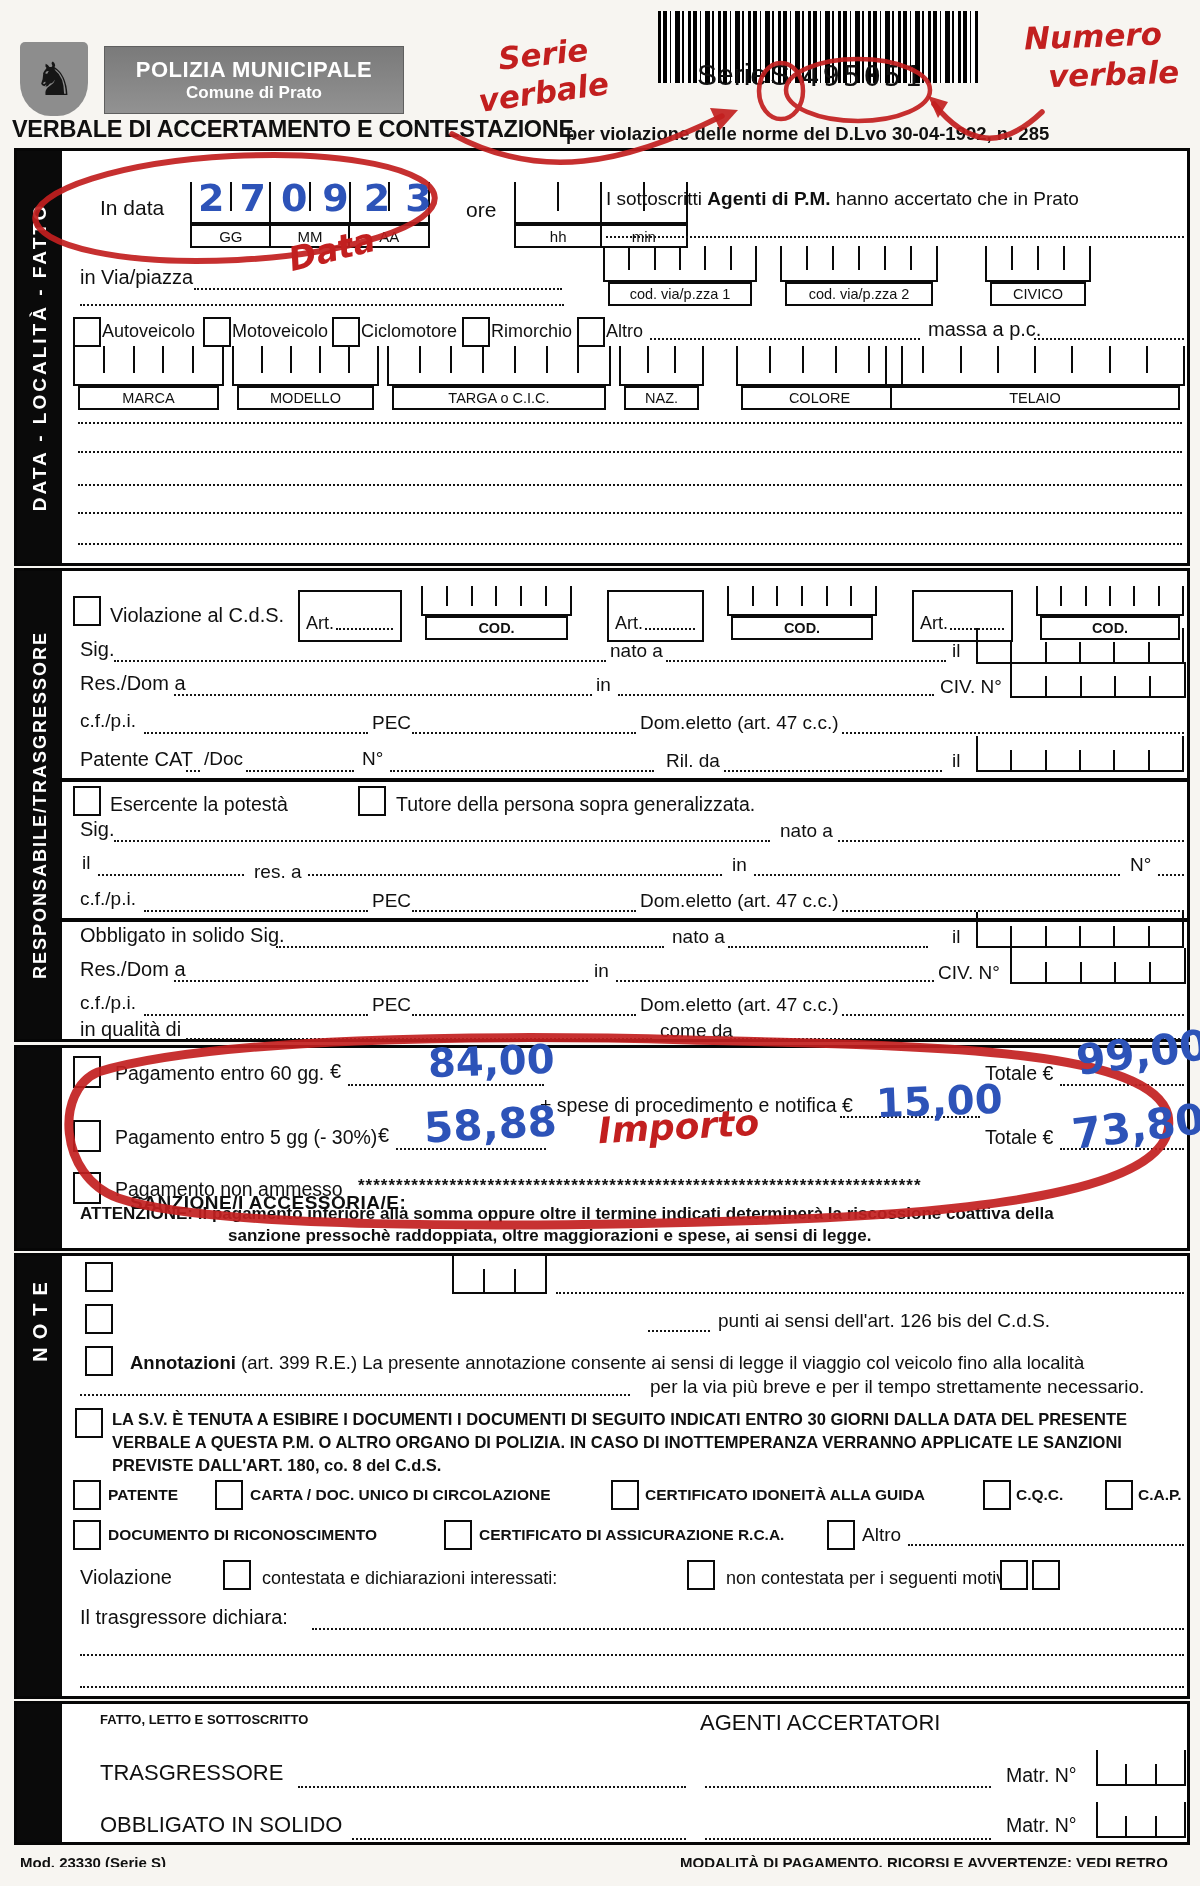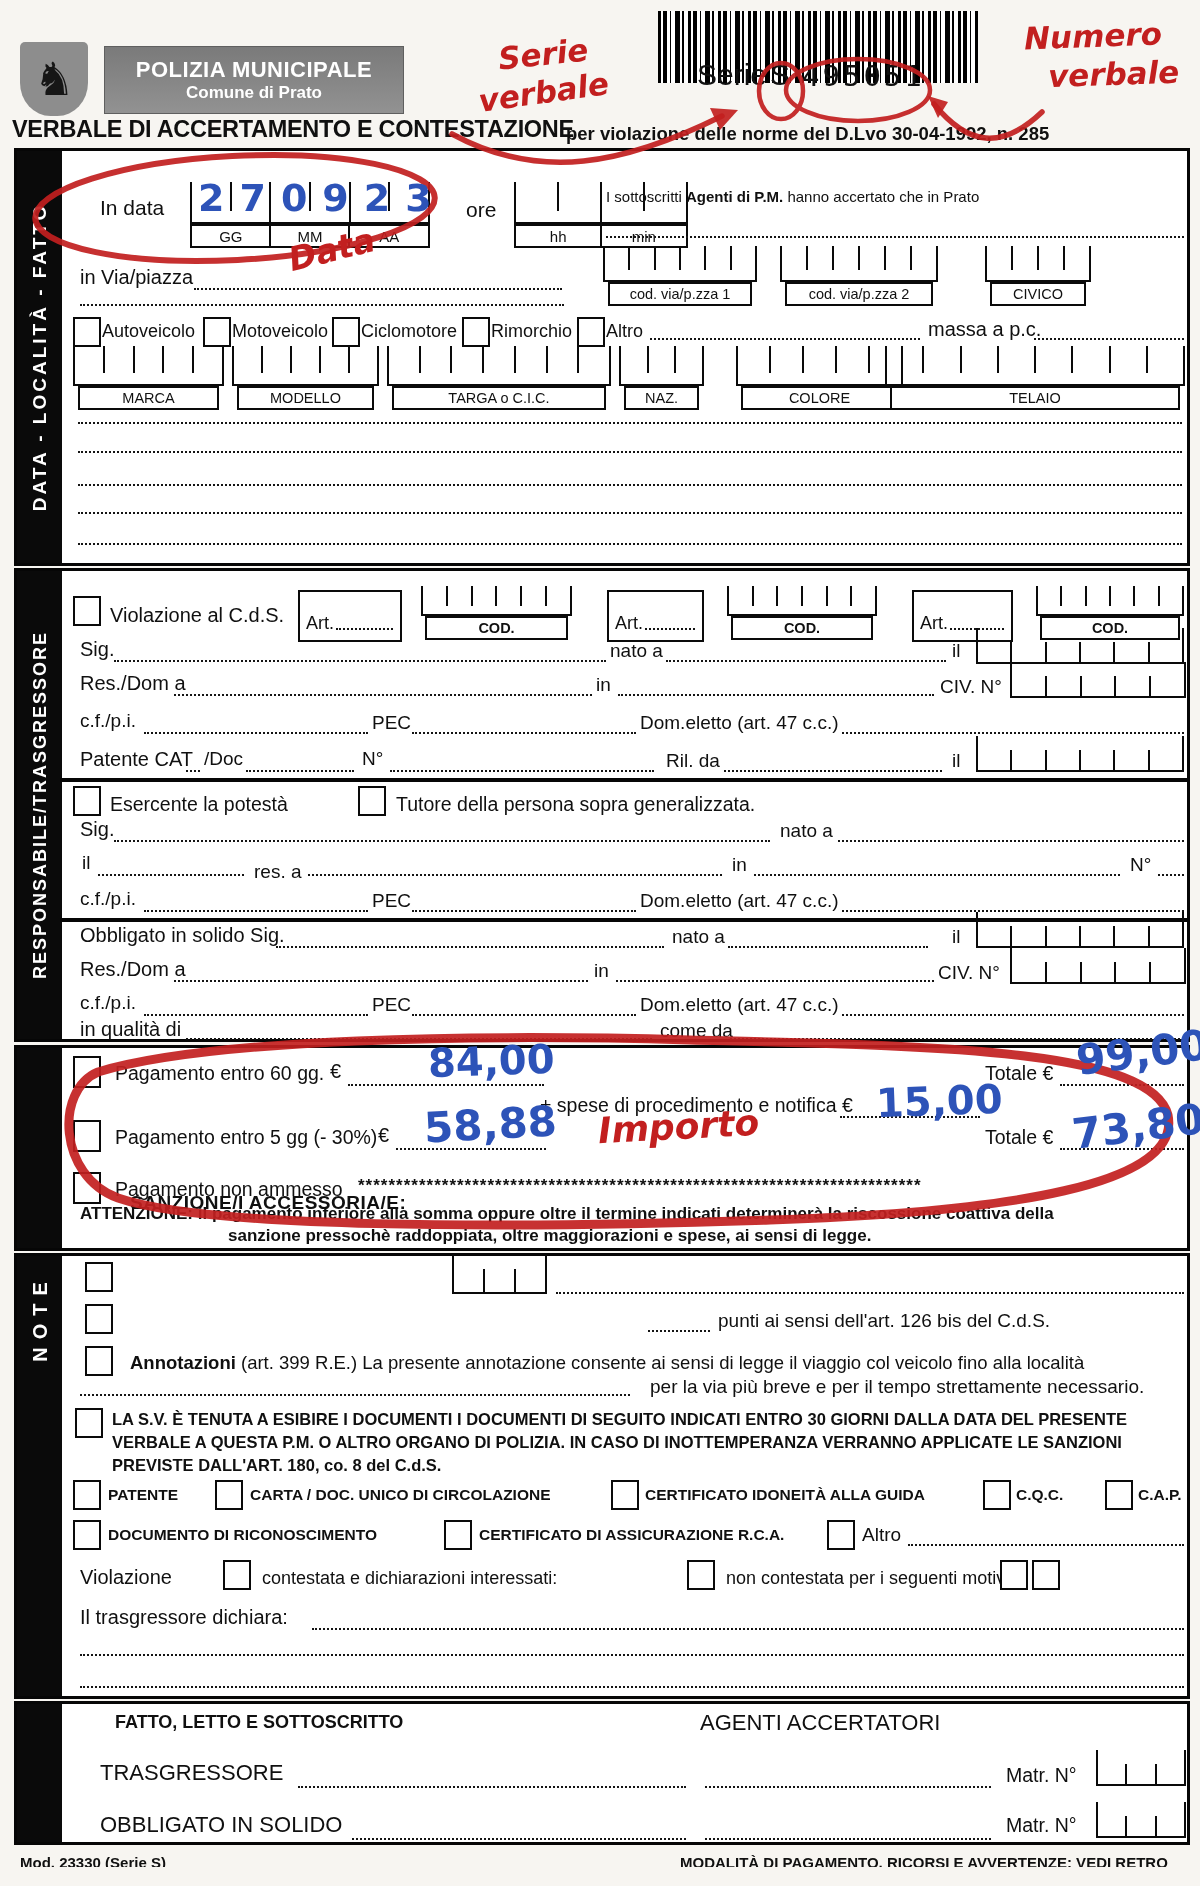--- a/index.html
+++ b/index.html
@@ -95,21 +95,21 @@
         <i></i>
         <i></i>
         <i></i>
         <i></i>
       </div>
     <div class="dlabels">
       <div>hh</div>
       <div>min</div>
     </div>
   </div>
-  <div class="t" style="left:606px;top:188px;font-size:15px;"><span>I sottoscritti </span><span class="b">Agenti di P.M.</span><span> hanno accertato che in Prato</span></div>
+  <div class="t" style="left:606px;top:188px;font-size:19px;"><span>I sottoscritti </span><span class="b">Agenti di P.M.</span><span> hanno accertato che in Prato</span></div>
   <div class="dl" style="left:606px;top:236px;width:578px;"></div>
   <div class="comb" style="left:603px;top:246px;width:154px;">
     <div class="ticks lt" style="height:36px;">
         <i></i>
         <i></i>
         <i></i>
         <i></i>
         <i></i>
         <i></i>
       </div>
@@ -490,21 +490,21 @@
   <div class="cb" style="left:1032px;top:1560px;"></div>
 
   <div class="t" style="left:80px;top:1606px;font-size:20px;">Il trasgressore dichiara:</div>
   <div class="dl" style="left:312px;top:1628px;width:872px;"></div>
   <div class="dl" style="left:80px;top:1654px;width:1104px;"></div>
   <div class="dl" style="left:80px;top:1686px;width:1104px;"></div>
 
   <div class="box" style="left:14px;top:1701px;width:1176px;height:144px;">
     <div class="bar"></div>
   </div>
-  <div class="t b" style="left:115px;top:1712px;font-size:18px;">FATTO, LETTO E SOTTOSCRITTO</div>
+  <div class="t b" style="left:100px;top:1712px;font-size:13px;">FATTO, LETTO E SOTTOSCRITTO</div>
   <div class="t" style="left:700px;top:1710px;font-size:22px;">AGENTI ACCERTATORI</div>
 
   <div class="t" style="left:100px;top:1760px;font-size:22px;">TRASGRESSORE</div>
   <div class="dl" style="left:298px;top:1786px;width:388px;"></div>
   <div class="dl" style="left:705px;top:1786px;width:286px;"></div>
   <div class="t" style="left:1006px;top:1764px;font-size:19.5px;">Matr. N°</div>
   <div class="comb" style="left:1096px;top:1750px;width:90px;">
       <div class="ticks ob" style="height:36px;">
         <i></i>
         <i></i>

